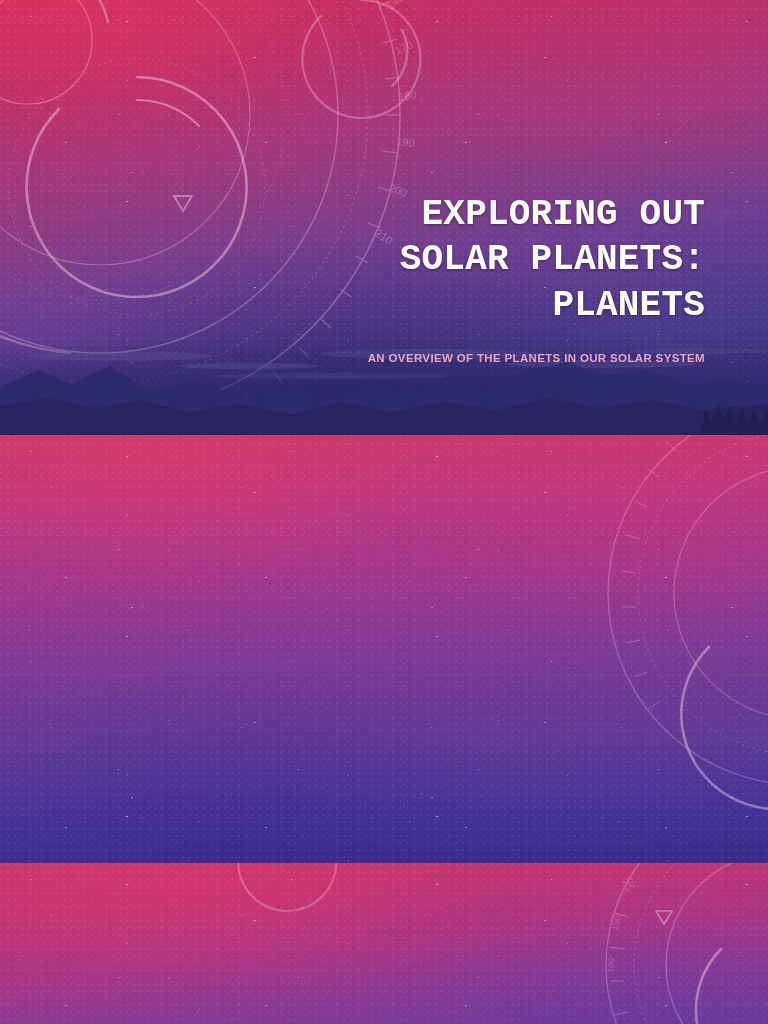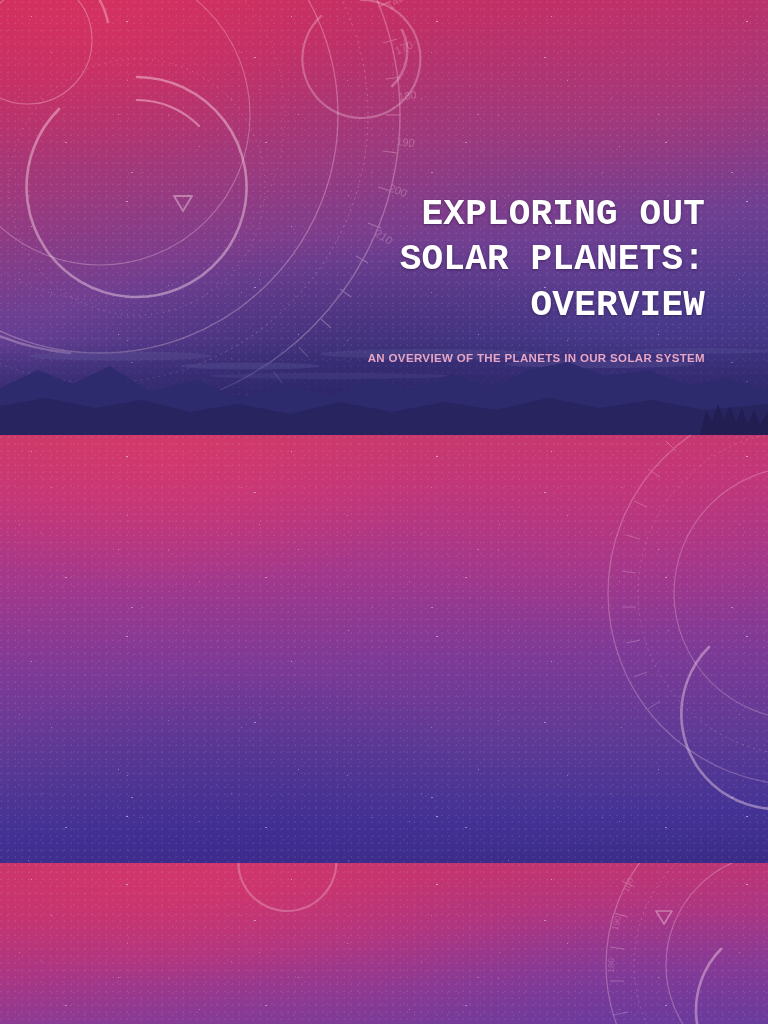--- a/index.html
+++ b/index.html
@@ -179,21 +179,21 @@
         <path d="M0 95 L0 66 L46 58 L96 68 L142 60 L190 72 L238 64 L290 74 L340 62
                  L392 72 L444 62 L496 70 L548 58 L600 68 L652 60 L704 70 L768 64 L768 95 Z" fill="#28245f" opacity=".95"></path>
         <path d="M700 95 L706 70 L712 82 L718 64 L724 80 L730 66 L736 82 L742 68
                  L748 84 L754 70 L760 84 L768 72 L768 95 Z" fill="#221e52"></path>
       </svg>
     </div>
 
     <h1 id="s1-title">
       <span>EXPLORING OUT</span><br>
       <span>SOLAR PLANETS:</span><br>
-      <span>OVERVIEW</span>
+      <span>PLANETS</span>
     </h1>
     <div id="s1-sub">AN OVERVIEW OF THE PLANETS IN OUR SOLAR SYSTEM</div>
   </section>
 
   <section class="slide" id="slide2">
     <div class="nebula" style="
       background:
         radial-gradient(ellipse 420px 200px at 22% 4%, rgba(228,56,104,.42), transparent 70%),
         radial-gradient(ellipse 360px 220px at 82% 10%, rgba(206,50,112,.28), transparent 72%),
         radial-gradient(ellipse 420px 240px at 30% 96%, rgba(58,40,140,.42), transparent 74%);"></div>

